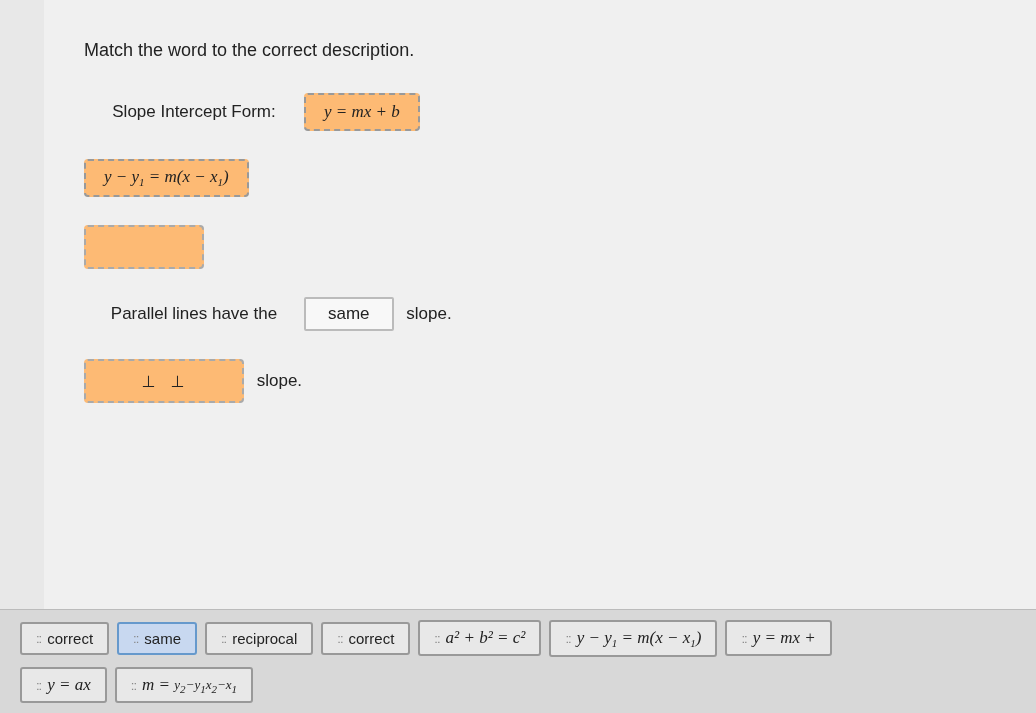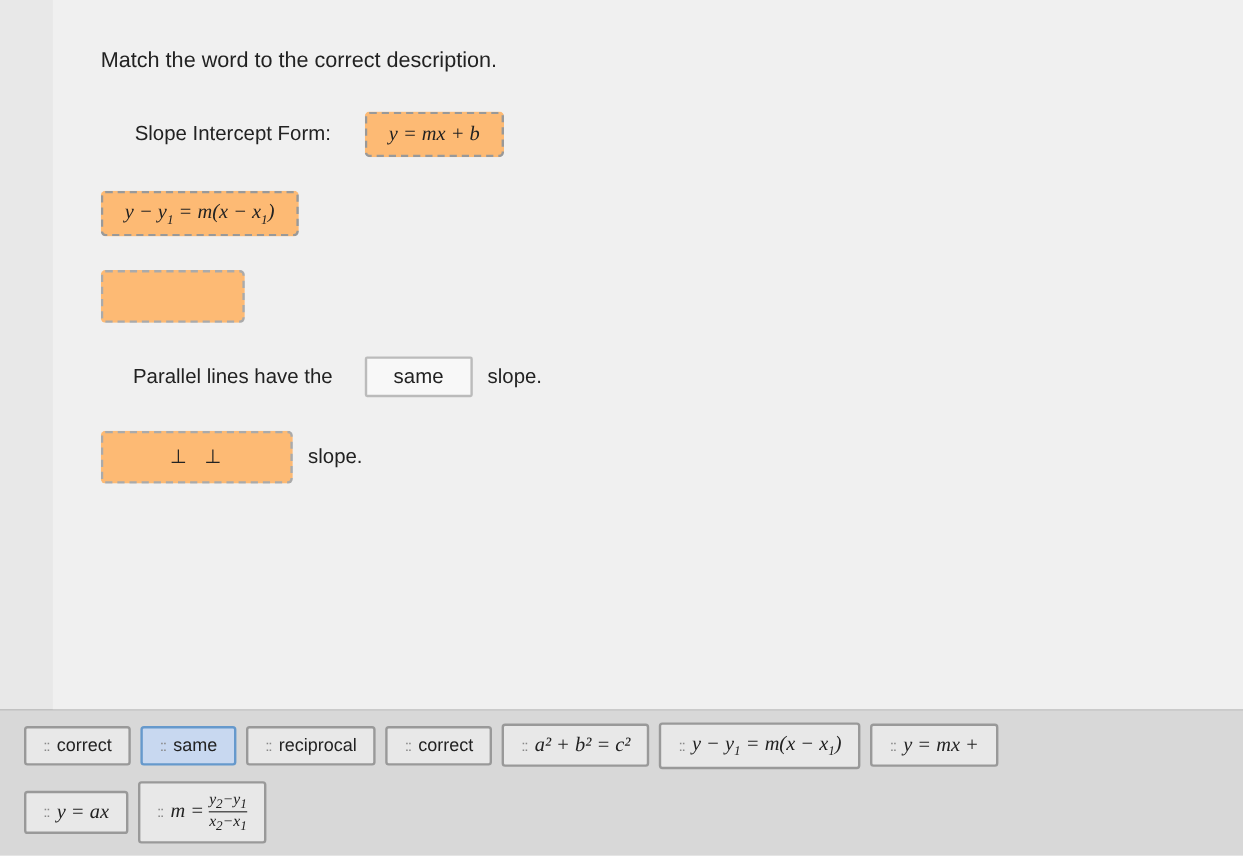--- a/index.html
+++ b/index.html
@@ -210,21 +210,21 @@
   </div>
 
   <div style="display:flex; gap:8px; flex-wrap:wrap; align-items:center; width:100%; margin-top:2px;">
     <div class="answer-chip">
       <span class="drag-dots">::</span>
       <span class="math"><i>y</i> = <i>ax</i></span>
     </div>
     <div class="answer-chip">
       <span class="drag-dots">::</span>
       <span class="math">
-        <i>m</i> = <span style="display:inline-flex; flex-direction:column; align-items:center; font-size:13px; vertical-align:middle; line-height:1.1;">
+        <i>m</i> = <span style="display:inline-flex; flex-direction:row; align-items:center; font-size:13px; vertical-align:middle; line-height:1.1;">
           <span><i>y</i><sub>2</sub>−<i>y</i><sub>1</sub></span>
           <span style="border-top:1px solid #333; width:100%;"></span>
           <span><i>x</i><sub>2</sub>−<i>x</i><sub>1</sub></span>
         </span>
       </span>
     </div>
   </div>
 </div>
 
 </body></html>

